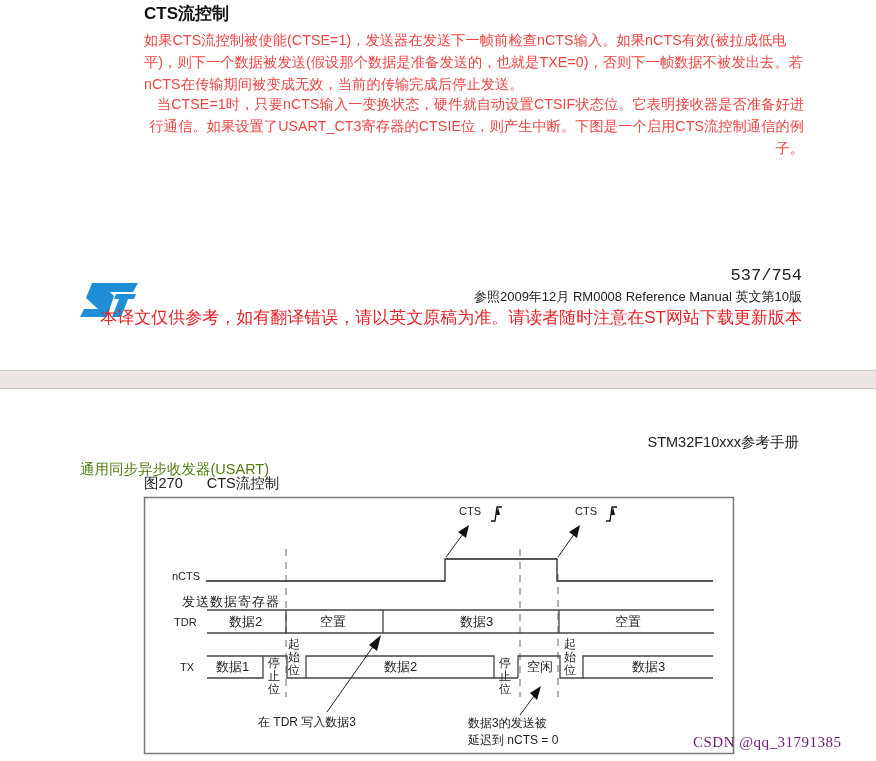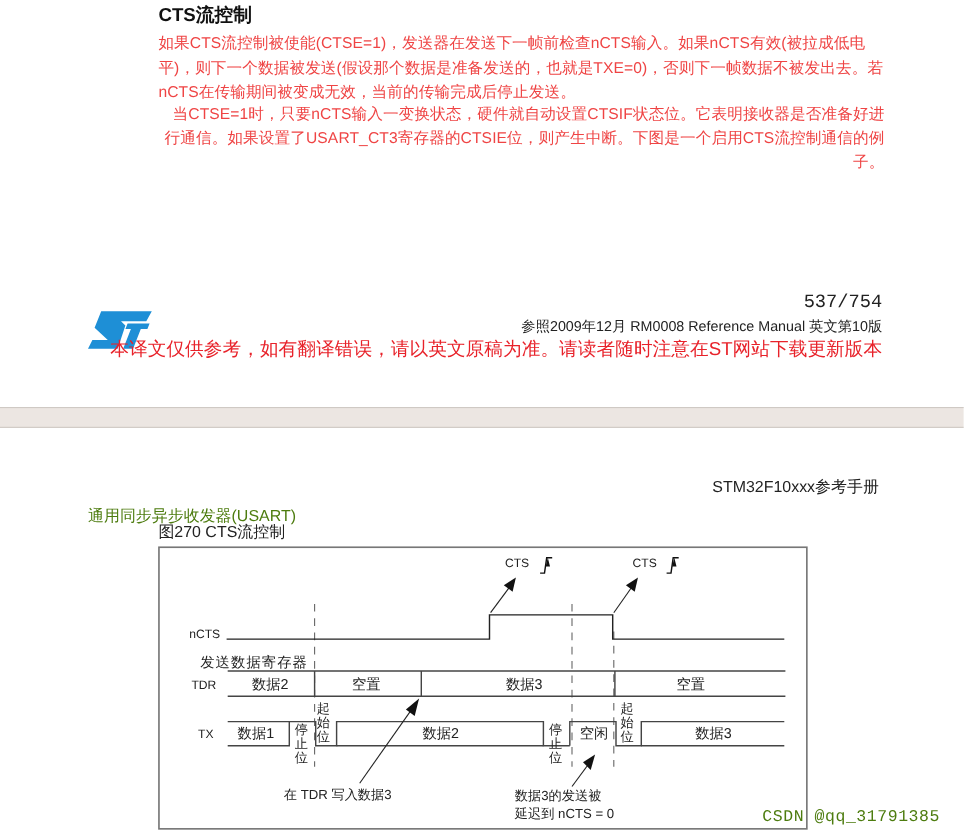--- a/index.html
+++ b/index.html
@@ -12,23 +12,23 @@
   .p2{top:93px;text-align:right;}
   .pageno{right:74px;top:266px;font-size:17px;color:#222;font-family:Liberation Mono, monospace;}
   .refline{right:74px;top:288px;font-size:13px;color:#222;}
   .warn{right:74px;top:306px;font-size:17px;color:#e8222a;}
   .logo{left:78px;top:281px;width:62px;height:38px;}
   .sep{left:0;top:370px;width:876px;height:17px;background:#ece6e2;
        border-top:1px solid #cfc9c4;border-bottom:1px solid #cfc9c4;}
   .hdr-left{left:80px;top:444px;font-size:14.5px;color:#4d7c0f;margin-top:16px;}
   .hdr-right{right:77px;top:433px;font-size:14.5px;color:#222;}
   .fig-cap{left:144px;top:474px;font-size:14.5px;color:#222;}
-  .fig-cap span{margin-right:4px;}
+  .fig-cap span{margin-right:24px;}
   .diagram{left:0;top:0;width:876px;height:761px;}
-  .watermark{left:693px;top:734px;font-size:15px;color:#4d7c0f;letter-spacing:0.5px;font-family:Liberation Mono, monospace;text-align:center;}
+  .watermark{left:693px;top:734px;font-size:15px;color:#701a75;letter-spacing:0.5px;font-family:Liberation Serif, serif;text-align:center;}
   svg text{font-family:"Liberation Sans","DejaVu Sans",sans-serif;}
 </style>
 </head>
 <body>
 
 <div class="abs h-title">CTS流控制</div>
 <div class="abs para p1">如果CTS流控制被使能(CTSE=1)，发送器在发送下一帧前检查nCTS输入。如果nCTS有效(被拉成低电平)，则下一个数据被发送(假设那个数据是准备发送的，也就是TXE=0)，否则下一帧数据不被发出去。若nCTS在传输期间被变成无效，当前的传输完成后停止发送。</div>
 <div class="abs para p2">当CTSE=1时，只要nCTS输入一变换状态，硬件就自动设置CTSIF状态位。它表明接收器是否准备好进行通信。如果设置了USART_CT3寄存器的CTSIE位，则产生中断。下图是一个启用CTS流控制通信的例子。</div>
 
 <svg class="abs logo" viewBox="0 0 62 38">

